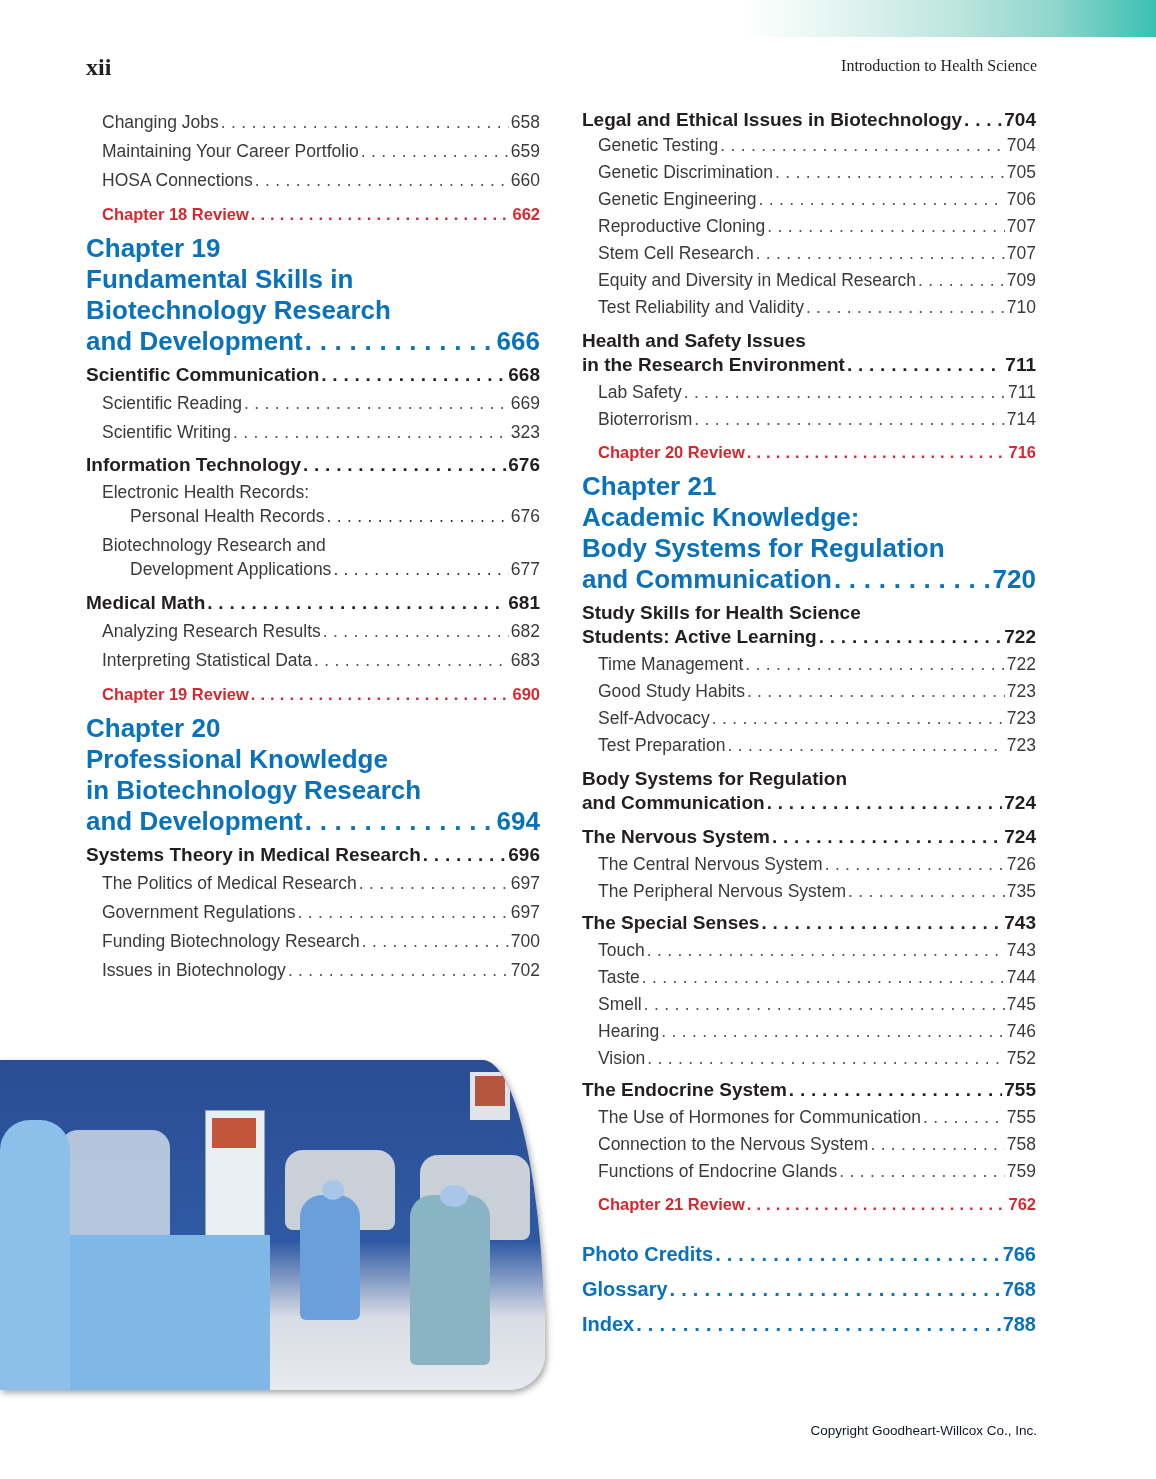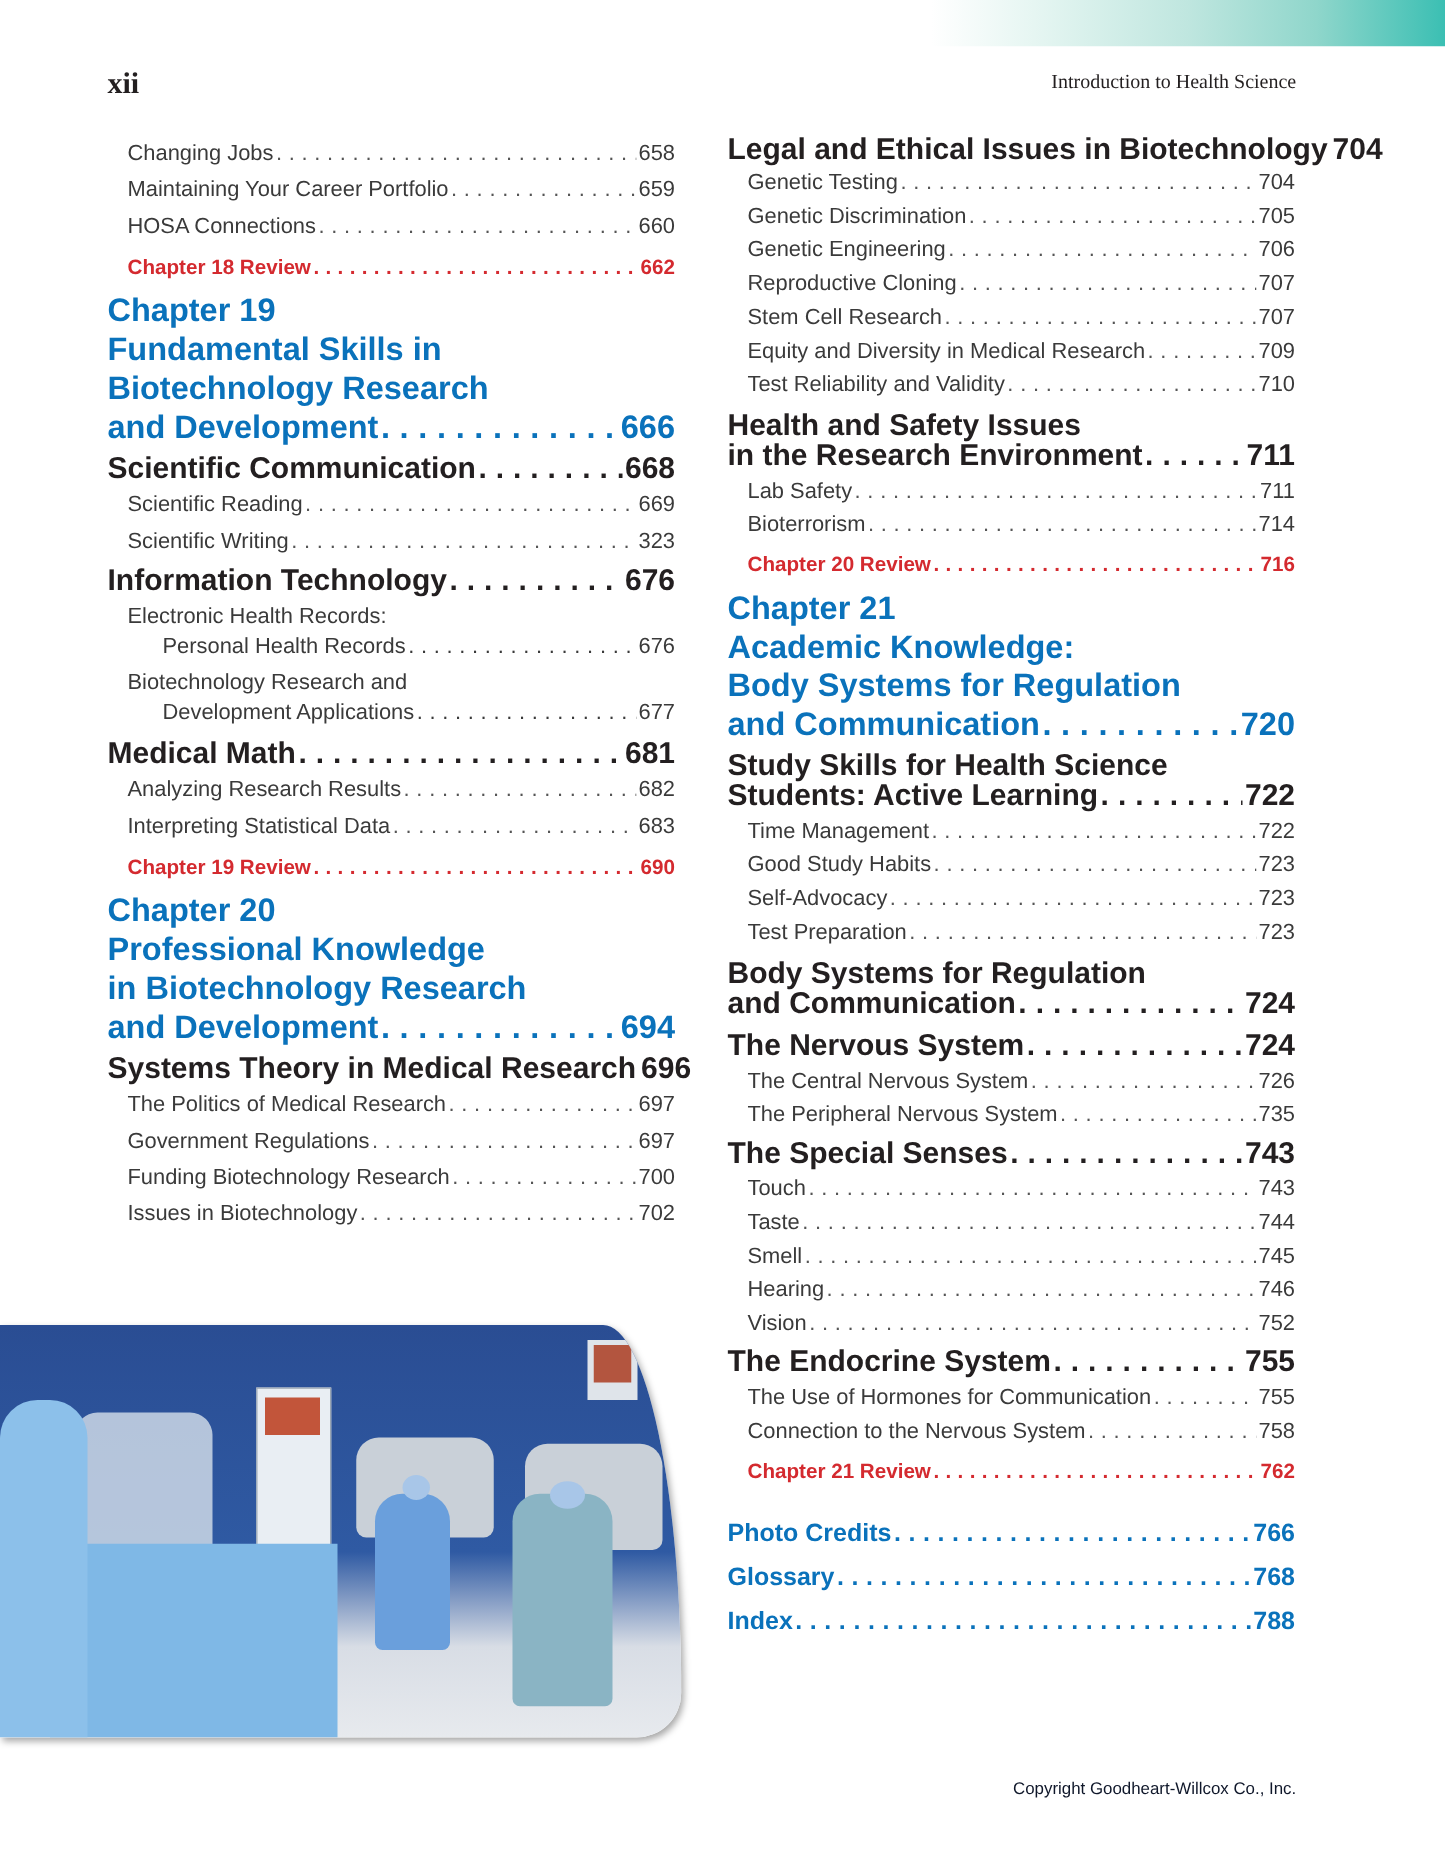--- a/index.html
+++ b/index.html
@@ -19,21 +19,21 @@
   .row .lbl { flex: 0 0 auto; }
   .row .dots { flex: 1 1 auto; overflow: hidden; margin: 0 2px; letter-spacing: 3.3px; }
   .row .dots::before { content: ". . . . . . . . . . . . . . . . . . . . . . . . . . . . . . . . . . . . . . . . . . . . . . . . . . . . . . . . . . . . . . . . . . . . . . . . . . . ."; letter-spacing: 0; word-spacing: 0.5px; }
   .row .pg { flex: 0 0 auto; }
 
   .sub { font-size: 17.5px; color: #3a3a3a; padding-left: 16px; height: 29px; line-height: 29px; font-weight: 300; text-align: center; }
   .sub .dots { color: #555; }
   .sub2 { font-size: 17.5px; color: #3a3a3a; padding-left: 16px; line-height: 24px; }
   .sub2 .indent { padding-left: 28px; }
 
-  .sec { font-size: 24px; font-weight: bold; color: #231f20; line-height: 24px; margin-top: 6px; margin-bottom: 2px; }
+  .sec { font-size: 19px; font-weight: bold; color: #231f20; line-height: 24px; margin-top: 6px; margin-bottom: 2px; }
 
   .review { font-size: 16.5px; font-weight: bold; color: #d42a2f; padding-left: 16px; height: 34px; line-height: 38px; }
 
   .chap { color: #0a72bb; font-weight: bold; font-size: 26px; line-height: 31px; margin-top: 4px; margin-bottom: 6px; }
   .chap .line { display: block; }
   .chap .row { font-size: 26px; }
 
   .back { color: #0a72bb; font-weight: bold; font-size: 20px; height: 35px; line-height: 35px; }
 
   .photo { position: absolute; left: 0; top: 1060px; width: 545px; height: 330px; overflow: hidden;
@@ -374,20 +374,25 @@
   <div class="row sub" style="height:27px;line-height:27px">
       <span class="lbl">The Use of Hormones for Communication</span>
       <span class="dots"></span>
       <span class="pg">755</span>
     </div>
   <div class="row sub" style="height:27px;line-height:27px">
       <span class="lbl">Connection to the Nervous System</span>
       <span class="dots"></span>
       <span class="pg">758</span>
     </div>
+  <div class="row sub" style="height:27px;line-height:27px">
+      <span class="lbl">Functions of Endocrine Glands</span>
+      <span class="dots"></span>
+      <span class="pg">759</span>
+    </div>
   <div class="row review">
       <span class="lbl">Chapter 21 Review</span>
       <span class="dots"></span>
       <span class="pg">762</span>
     </div>
 
   <div style="height:18px"></div>
   <div class="row back">
       <span class="lbl">Photo Credits</span>
       <span class="dots"></span>

